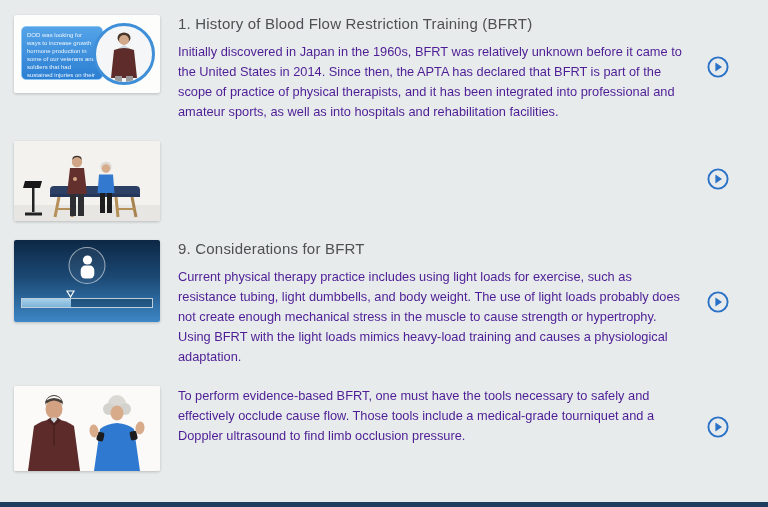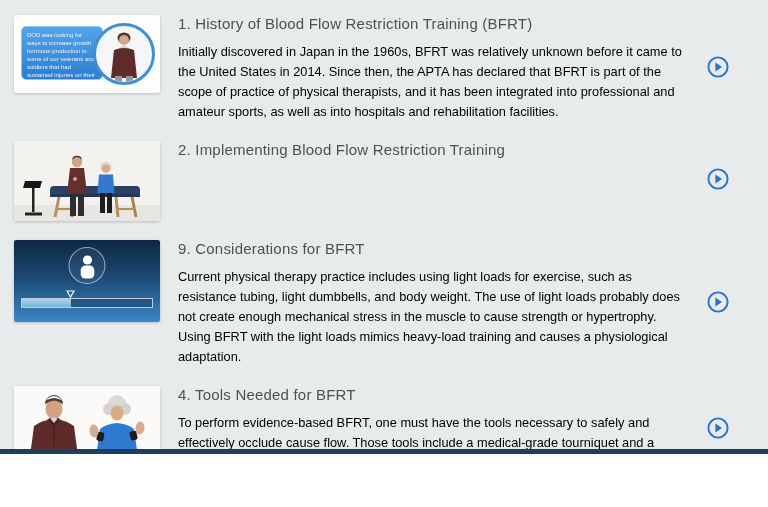--- a/index.html
+++ b/index.html
@@ -1,17 +1,17 @@
 <!DOCTYPE html>
 <html><head>
 <meta charset="utf-8">
 <style>
   html,body { margin:0; padding:0; }
   .page {
-    width:768px; height:454px; position:relative; overflow:hidden;
+    width:768px; height:507px; position:relative; overflow:hidden;
     background:#e8ebec;
     font-family:"Liberation Sans", sans-serif;
   }
   .list { padding:15px 0 0 14px; }
   .row { display:flex; align-items:flex-start; margin-bottom:19px; }
 
   .thumb {
     flex:0 0 146px; width:146px; position:relative; overflow:hidden;
     border-radius:2px; box-shadow:0 1px 3px rgba(0,0,0,.2); background:#fff;
   }
@@ -48,21 +48,21 @@
   }
   .t3-fill { height:100%; background:linear-gradient(180deg,#a6d0ea,#7db4d8); }
 
   .thumb2 { height:80px; } .thumb4 { height:85px; }
 
   
   .content { width:512px; margin-left:18px; }
   .title {
     margin:0 0 10px; font-size:15px; font-weight:400; color:#4e5052; letter-spacing:.2px;
   }
-  .desc { margin:0; font-size:12.8px; line-height:20px; color:#000000; }
+  .desc { margin:0; font-size:12.8px; line-height:20px; color:#4c1d95; }
 
   
   .play-col { flex:0 0 78px; align-self:center; padding-left:16px; box-sizing:border-box; }
   .play-btn { background:none; border:none; padding:0; cursor:pointer; line-height:0; }
 
   .bottom-bar { position:absolute; left:0; right:0; bottom:0; height:5px; background:#1e3d5f; }
 </style>
 </head>
 <body>
 
@@ -124,21 +124,20 @@
           <rect x="64" y="53" width="6" height="22" fill="#2f2f33"></rect>
 
           <circle cx="92" cy="26" r="5.6" fill="#dedbd5"></circle>
           <circle cx="92" cy="27.5" r="4.2" fill="#d6ac8c"></circle>
           <path d="M85 33.5 L99 33.5 L100.5 52 L83.5 52 Z" fill="#3379d0"></path>
           <rect x="86" y="52" width="5" height="20" fill="#1d1d20"></rect>
           <rect x="93" y="52" width="5" height="20" fill="#1d1d20"></rect>
         </svg>
       </div>
       <div class="content">
-        <h2 class="title">2. Implementing Blood Flow Restriction Training</h2>
       </div>
       <div class="play-col">
         <button class="play-btn">
           <svg width="24" height="24" viewBox="0 0 24 24">
             <circle cx="12" cy="12" r="9.6" fill="none" stroke="#2b72c7" stroke-width="1.9"></circle>
             <path d="M9.4 7.6 L16 12 L9.4 16.4 Z" fill="#2b72c7"></path>
           </svg>
         </button>
       </div>
     </div>
@@ -195,21 +194,20 @@
           <path d="M103 37 Q114 38 120 43 L126 85 L80 85 L86 43 Q92 38 103 37 Z" fill="#2f7ad0"></path>
 
           <rect x="83" y="46" width="7" height="9" rx="2" fill="#1c1c1e" transform="rotate(12 86 50)"></rect>
           <rect x="116" y="45" width="7" height="9" rx="2" fill="#1c1c1e" transform="rotate(-12 120 49)"></rect>
 
           <ellipse cx="80" cy="45" rx="4.5" ry="6.5" fill="#d8ab8b" transform="rotate(-8 80 45)"></ellipse>
           <ellipse cx="126" cy="42" rx="4.5" ry="6.5" fill="#d8ab8b" transform="rotate(8 126 42)"></ellipse>
         </svg>
       </div>
       <div class="content">
-        <h2 class="title">4. Tools Needed for BFRT</h2>
         <p class="desc">To perform evidence-based BFRT, one must have the tools necessary to safely and effectively occlude cause flow. Those tools include a medical-grade tourniquet and a Doppler ultrasound to find limb occlusion pressure.</p>
       </div>
       <div class="play-col">
         <button class="play-btn">
           <svg width="24" height="24" viewBox="0 0 24 24">
             <circle cx="12" cy="12" r="9.6" fill="none" stroke="#2b72c7" stroke-width="1.9"></circle>
             <path d="M9.4 7.6 L16 12 L9.4 16.4 Z" fill="#2b72c7"></path>
           </svg>
         </button>
       </div>

